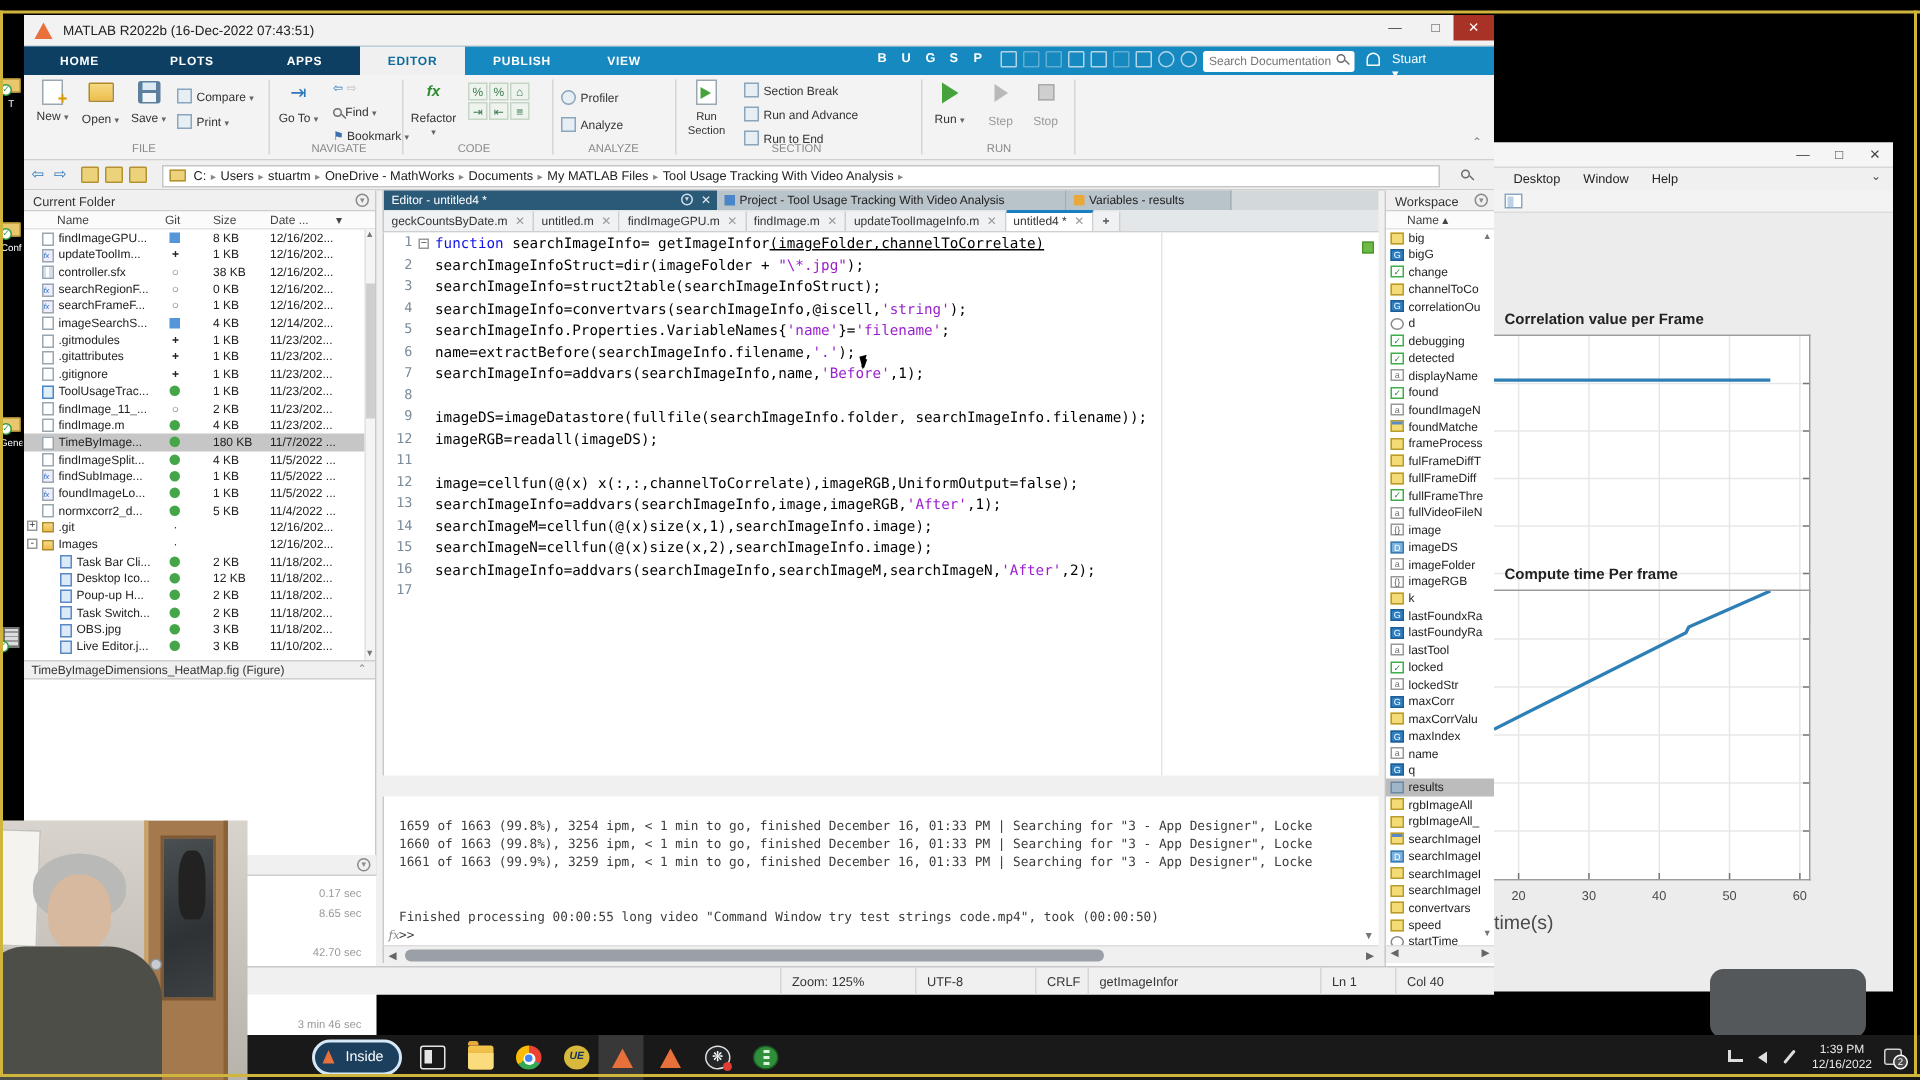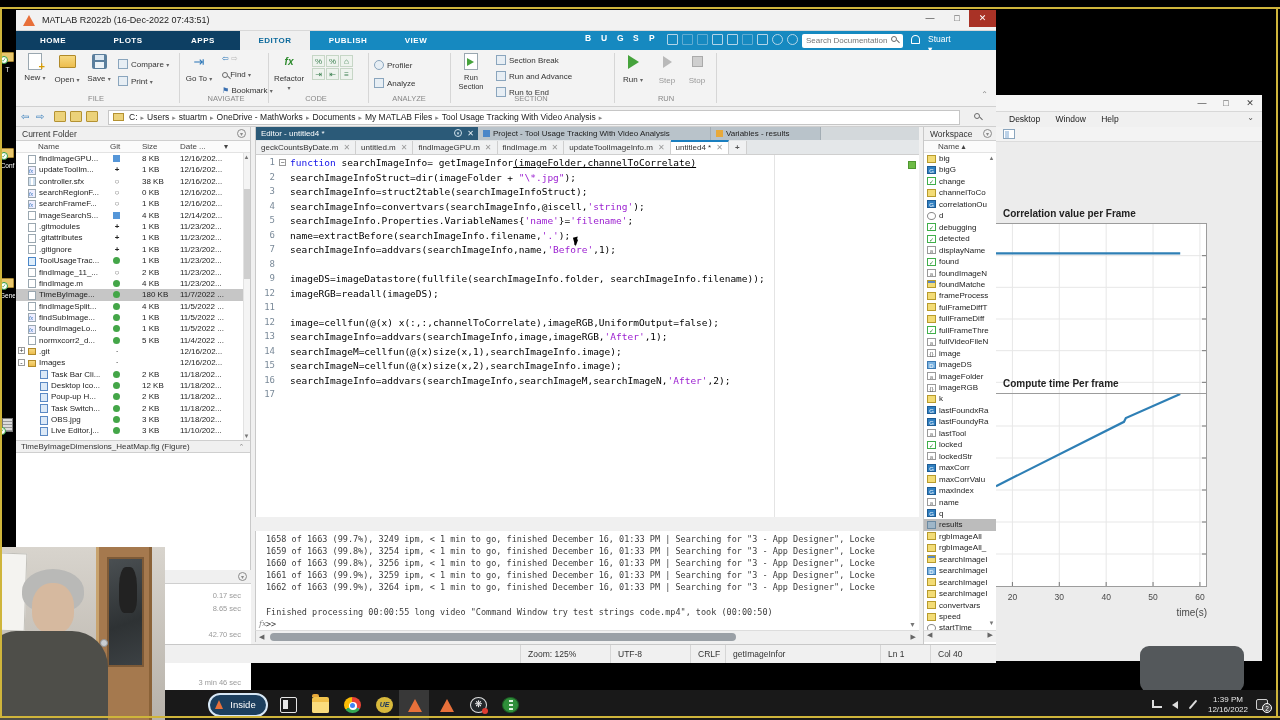--- a/index.html
+++ b/index.html
@@ -27,21 +27,21 @@
   #fw .fmenu .mchev { position:absolute; right:8px; top:1px; font-size:8px; color:#555; }
   #fw .ftool { height:15px; background:#f3f3f3; border-bottom:1px solid #dcdcdc; position:relative; }
   #fw .ftool .tico { position:absolute; left:7px; top:2px; width:12px; height:10px; background:#fff; border:1px solid #8aa5bd; }
   #fw .ftool .tico:before { content:""; position:absolute; left:1px; top:1px; width:4px; height:7px; background:#bcd2e8; }
   .chart { position:absolute; left:0; width:266px; }
   .chart .ctitle { position:absolute; left:7px; top:0; font-size:10px; font-weight:bold; color:#222; white-space:nowrap; }
   .chart .axes { position:absolute; left:0; width:211px; background:#fff; border:1px solid #9c9c9c; border-left:none; }
   .chart svg { position:absolute; left:0; top:0; }
   .chart .xticks { position:absolute; left:0; width:211px; height:10px; }
   .chart .xticks div { position:absolute; width:24px; margin-left:-12px; text-align:center; font-size:8.5px; color:#4a4a4a; }
-  .chart .xlabel { position:absolute; width:211px; text-align:right; font-size:10px; color:#4a4a4a; }
+  .chart .xlabel { position:absolute; width:211px; text-align:left; font-size:13px; color:#4a4a4a; }
 
   
   #grayblob { left:1140px; top:646px; width:104px; height:46px; background:#54585b; border-radius:9px; z-index:30; }
 
   
   #mw { left:16px; top:10px; width:980px; height:653px; background:#f0f0f0; z-index:20; font-size:9px; }
   #mw .titlebar { position:absolute; left:0; top:0; width:100%; height:21px; background:#f2f2f2; border-bottom:1px solid #d8d8d8; }
   .mlogo { position:absolute; width:0; height:0; border-left:6px solid transparent; border-right:6px solid transparent; border-bottom:11px solid #e8703a; }
   #mw .titlebar .mlogo { left:7px; top:5px; }
   #mw .titletext { position:absolute; left:26px; top:5px; font-size:9px; color:#222; }
@@ -781,25 +781,23 @@
           <div class="cline" style="top: 217.5px;"><span class="txt">searchImageInfo=addvars(searchImageInfo,searchImageM,searchImageN,</span><span class="str">'After'</span><span class="txt">,2);</span></div>
           <div class="cline" style="top: 232px;"></div>
         </div>
       <div id="analyzer"></div>
       <div id="cursor"></div>
     </div>
 
     <div class="phead" id="cwhead"><span>Command Window</span><span class="pcirc">▾</span></div>
     <div id="cwbody">
       <span id="cwchev" style="bottom:2px">▼</span>
-    <div class="cwline" style="top: 3px;">1658 of 1663 (99.7%), 3249 ipm, &lt; 1 min to go, finished December 16, 01:33 PM | Searching for "3 - App Designer", Locke</div>
         <div class="cwline" style="top: 15.1px;">1659 of 1663 (99.8%), 3254 ipm, &lt; 1 min to go, finished December 16, 01:33 PM | Searching for "3 - App Designer", Locke</div>
         <div class="cwline" style="top: 27.2px;">1660 of 1663 (99.8%), 3256 ipm, &lt; 1 min to go, finished December 16, 01:33 PM | Searching for "3 - App Designer", Locke</div>
         <div class="cwline" style="top: 39.3px;">1661 of 1663 (99.9%), 3259 ipm, &lt; 1 min to go, finished December 16, 01:33 PM | Searching for "3 - App Designer", Locke</div>
-        <div class="cwline" style="top: 51.4px;">1662 of 1663 (99.9%), 3264 ipm, &lt; 1 min to go, finished December 16, 01:33 PM | Searching for "3 - App Designer", Locke</div>
         <div class="cwline" style="top: 75.6px;">Finished processing 00:00:55 long video "Command Window try test strings code.mp4", took (00:00:50)</div>
         <div id="cwprompt" style="top: 87.7px;">fx</div>
         <div class="cwline" style="top: 87.7px;">&gt;&gt;</div>
       </div>
     <div id="cwhscroll">
       <span class="hs-arrow" style="left:3px">◀</span>
       <div id="cwthumb"></div>
       <span class="hs-arrow" style="right:3px">▶</span>
     </div>
 

